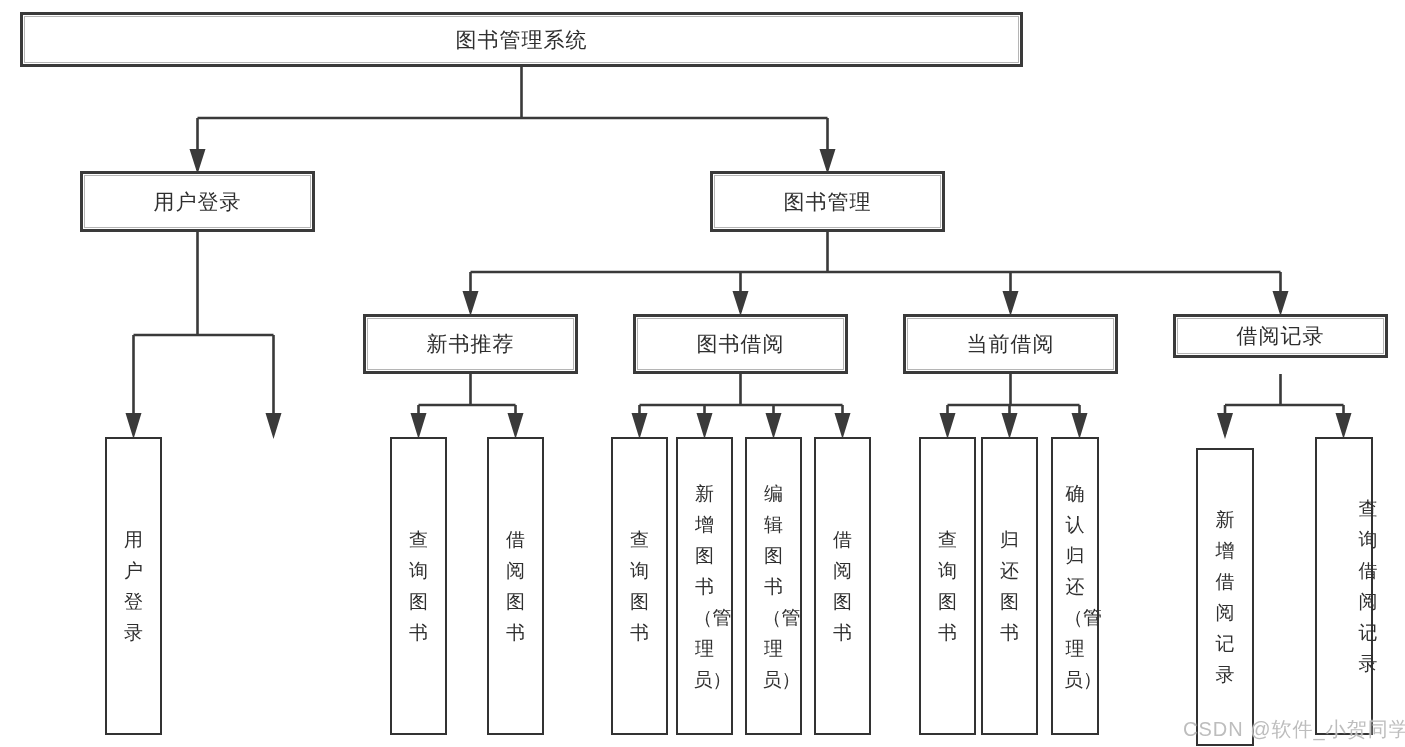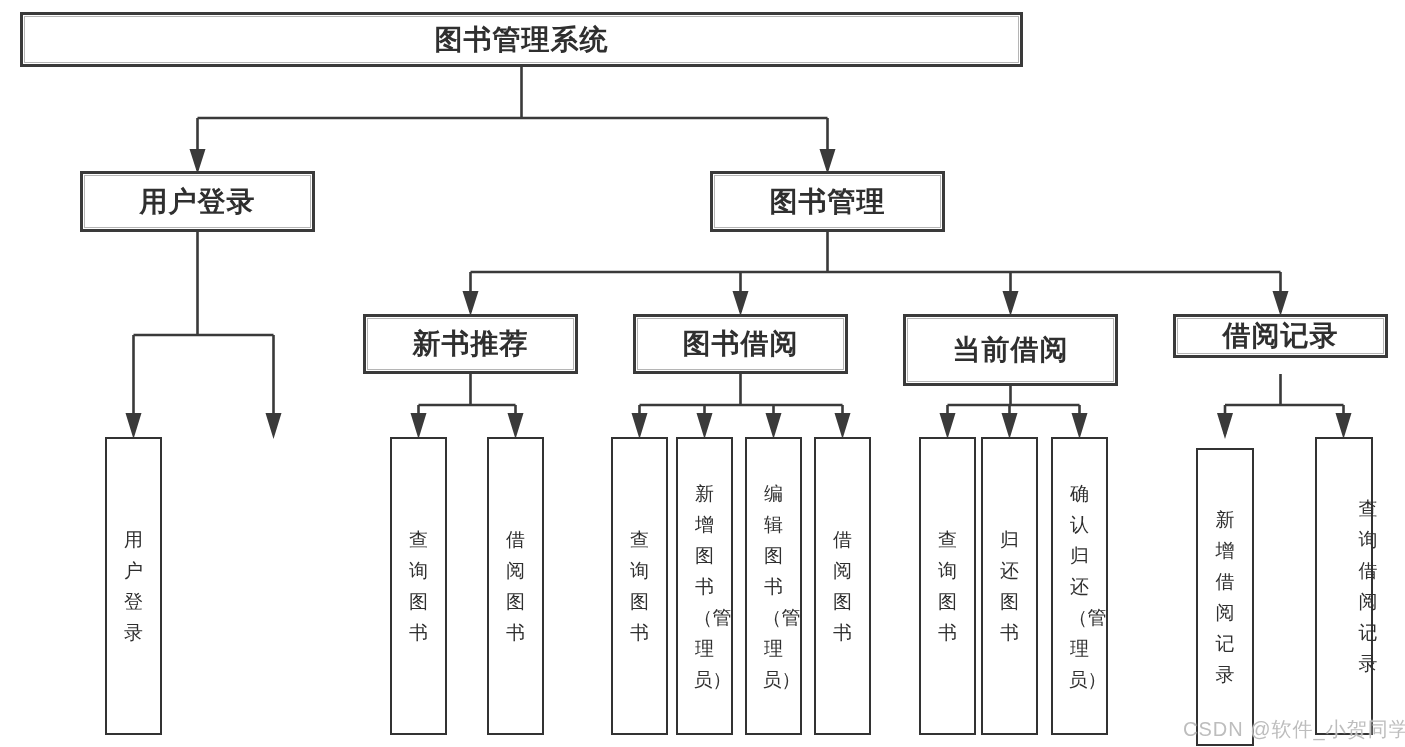--- a/index.html
+++ b/index.html
@@ -26,24 +26,23 @@
     background: #ffffff;
     color: #2f2f2f;
     display: flex;
     align-items: center;
     justify-content: center;
     box-sizing: border-box;
   }
   .hnode {
     border: 3px solid #3a3a3a;
     box-shadow: inset 0 0 0 1px #ffffff, inset 0 0 0 2px #b5b5b5;
-    font-size: 28px;
+    font-size: 21px;
     letter-spacing: 1px;
     white-space: nowrap;
-    font-weight: bold;
   }
   .root {
     border-width: 3px;
   }
   .vnode {
     border: 2.5px solid #333333;
     font-size: 19px;
   }
   .vtext {
     display: inline-block;
@@ -109,21 +108,21 @@
     </g>
   </svg>
 
   <div class="node hnode root" style="left:20px; top:12px; width:1003px; height:55px;">图书管理系统</div>
 
   <div class="node hnode" style="left:80px; top:171px; width:235px; height:61px;">用户登录</div>
   <div class="node hnode" style="left:710px; top:171px; width:235px; height:61px;">图书管理</div>
 
   <div class="node hnode" style="left:363px; top:314px; width:215px; height:60px;">新书推荐</div>
   <div class="node hnode" style="left:633px; top:314px; width:215px; height:60px;">图书借阅</div>
-  <div class="node hnode" style="left:903px; top:314px; width:215px; height:72px;">当前借阅</div>
+  <div class="node hnode" style="left:903px; top:314px; width:215px; height:60px;">当前借阅</div>
   <div class="node hnode" style="left:1173px; top:314px; width:215px; height:44px;">借阅记录</div>
 
   <div class="node vnode" style="left:105px; top:437px; width:57px; height:298px;">
     <span class="vtext">用户登录</span>
   </div>
 
   <div class="node vnode" style="left:390px; top:437px; width:57px; height:298px;">
     <span class="vtext">查询图书</span>
   </div>
   <div class="node vnode" style="left:487px; top:437px; width:57px; height:298px;">
@@ -142,21 +141,21 @@
   <div class="node vnode" style="left:814px; top:437px; width:57px; height:298px;">
     <span class="vtext">借阅图书</span>
   </div>
 
   <div class="node vnode" style="left:919px; top:437px; width:57px; height:298px;">
     <span class="vtext">查询图书</span>
   </div>
   <div class="node vnode" style="left:981px; top:437px; width:57px; height:298px;">
     <span class="vtext">归还图书</span>
   </div>
-  <div class="node vnode" style="left:1051px; top:437px; width:57px; height:298px;">
+  <div class="node vnode" style="left:1051px; top:437px; width:48px; height:298px;">
     <span class="vtext">确认归还（管理员）</span>
   </div>
 
   <div class="node vnode" style="left:1196px; top:448px; width:58px; height:298px;">
     <span class="vtext">新增借阅记录</span>
   </div>
   <div class="node vnode" style="left:1315px; top:437px; width:58px; height:298px;padding-left:48px;">
     <span class="vtext">查询借阅记录</span>
   </div>
 

